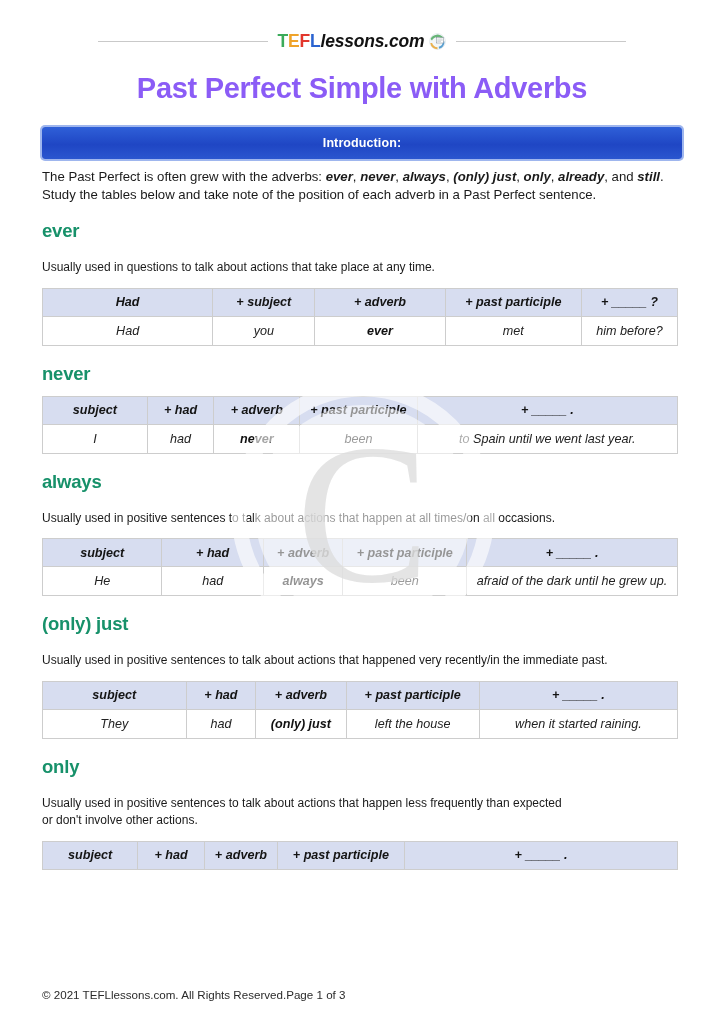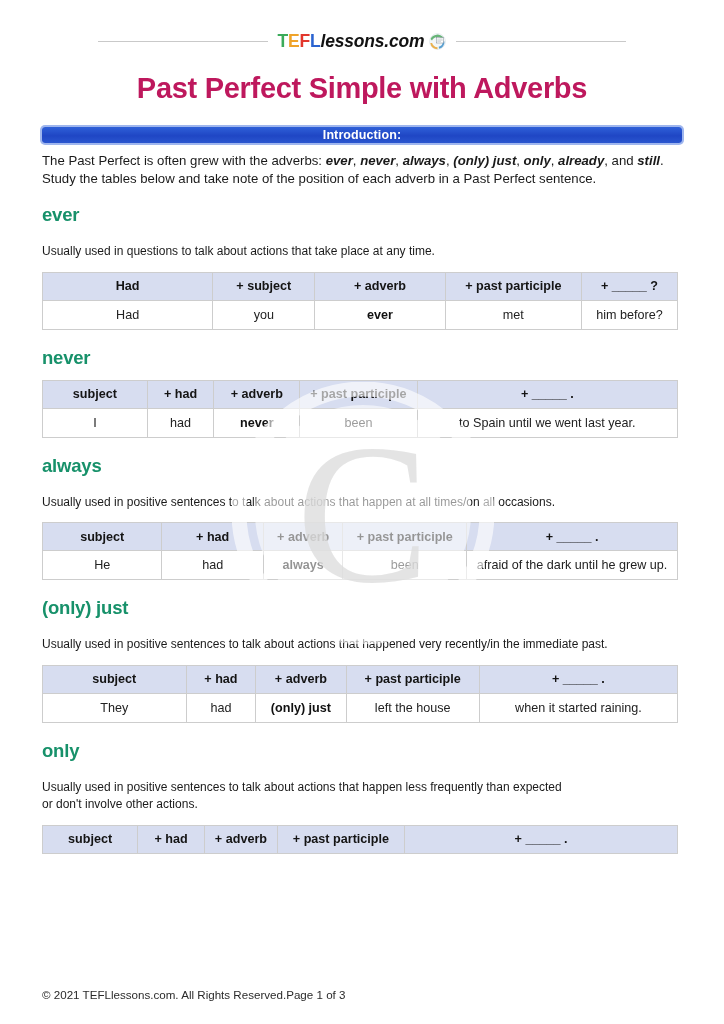--- a/index.html
+++ b/index.html
@@ -36,28 +36,28 @@
   .logo-text .l { color: #2a63d0; }
   .logo-text .rest { color: #121212; font-style: italic; }
   .globe { width: 17px; height: 17px; display: block; }
 
   
   .title {
     text-align: center;
     font-size: 29px;
     font-weight: bold;
     letter-spacing: -0.3px;
-    color: #be185d;
+    color: #8b5cf6;
     margin-top: 20px;
   }
 
   
   .banner {
     margin-top: 22px;
-    height: 16px;
+    height: 32px;
     border-radius: 3px;
     background: linear-gradient(180deg, #2f60d8 0%, #1f46c4 55%, #2a56cf 100%);
     box-shadow: 0 0 0 2px #9fb6ee;
     display: flex; align-items: center; justify-content: center;
   }
   .banner-label {
     color: #ffffff; font-size: 12.5px; font-weight: bold; letter-spacing: 0.1px;
   }
 
   
@@ -89,20 +89,21 @@
     width: 636px;
     border-collapse: collapse;
     table-layout: fixed;
     font-size: 12.6px;
   }
   table.grid th, table.grid td {
     border: 1px solid #cdcdcd;
     text-align: center;
     vertical-align: middle;
     padding: 0 4px;
+    font-style: italic;
   }
   table.grid th {
     background: #d7ddf0;
     font-weight: bold;
     height: 28px;
     color: #141414;
   }
   table.grid td {
     background: #ffffff;
     height: 29px;

